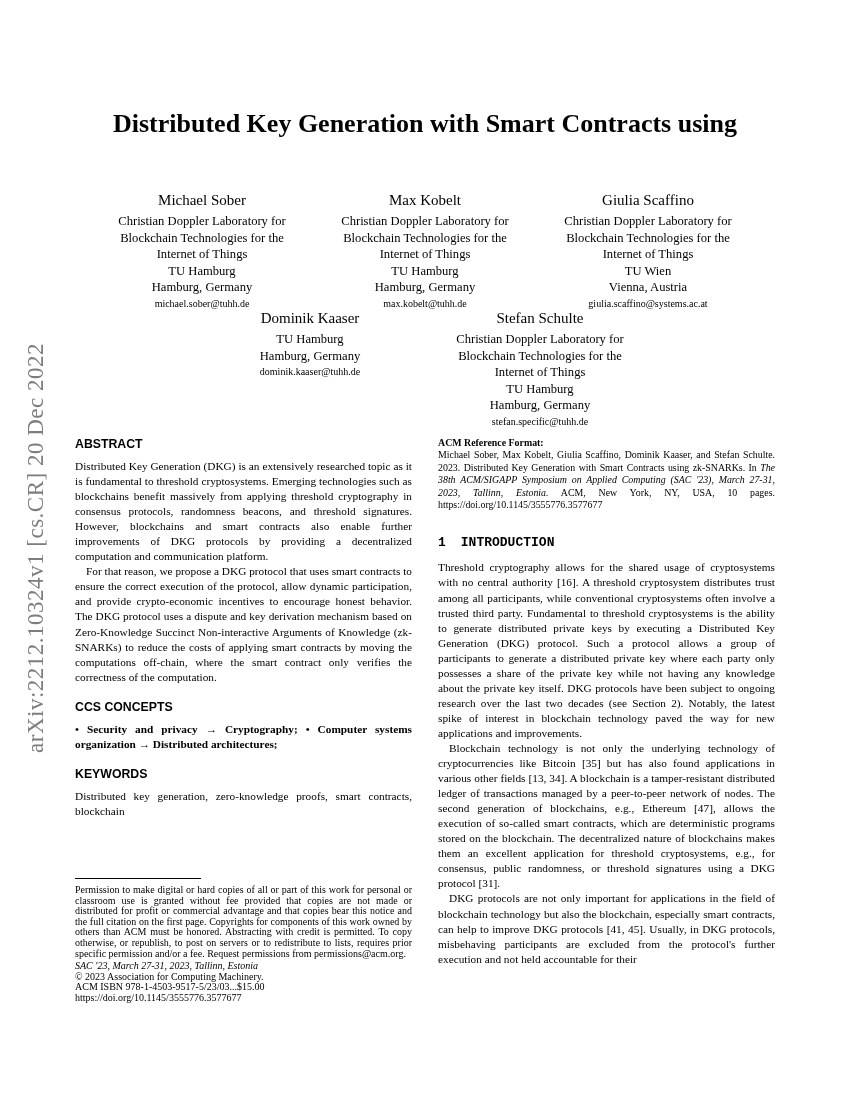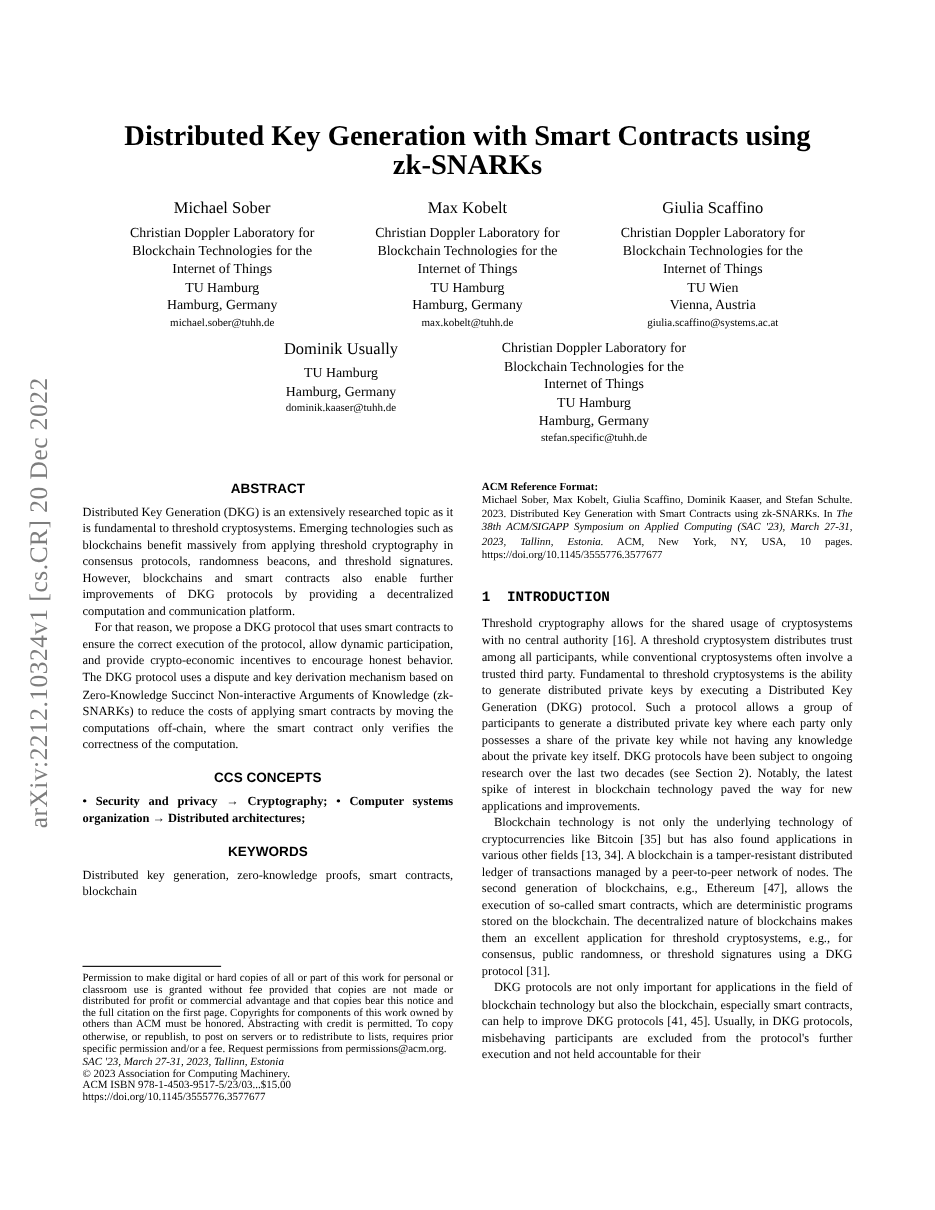--- a/index.html
+++ b/index.html
@@ -21,34 +21,34 @@
   
   .title {
     position:absolute; top:111px; left:0; width:100%;
     text-align:center; font-weight:bold; font-size:26px; line-height:26px;
   }
 
   
   .authors-row { position:absolute; left:0; width:100%; display:flex; justify-content:center; text-align:center; }
   .row1 { top:178px; }
   .row2 { top:308px; }
-  .author { width:219px; margin:2px 2px; }
+  .author { width:219px; margin:12px 2px; }
   .row2 .author { width:230px; margin:0; }
   .author-name { font-size:15px; line-height:20px; margin-bottom:3px; }
   .aff-line { font-size:12.6px; line-height:16.6px; }
   .author-email { font-size:10px; line-height:16.6px; }
 
   
   .col { position:absolute; width:337px; }
   .col-left  { left:75px;  top:437px; }
   .col-right { left:438px; top:437px; }
 
   .sec-heading {
     font-family:"Liberation Sans", sans-serif; font-weight:bold;
-    font-size:12.3px; line-height:15px; margin-bottom:7px;text-align:center;
+    font-size:12.3px; line-height:15px; margin-bottom:7px;
   }
   .mt { margin-top:15px; }
 
   .paras .para {
     font-size:11.3px; line-height:15.05px; text-align:justify;
     hyphens:auto; -webkit-hyphens:auto;
   }
   .paras .para + .para { text-indent:11px; }
 
   .ccs-text {
@@ -78,21 +78,20 @@
 </style>
 </head>
 <body>
 
 <div class="page">
 
   <div class="arxiv-label">arXiv:2212.10324v1  [cs.CR]  20 Dec 2022</div>
 
   <div class="title">
       <div class="title-line">Distributed Key Generation with Smart Contracts using</div>
-      <div class="title-line">zk-SNARKs</div>
     </div>
 
   <div class="authors-row row1">
     <div class="author">
       <div class="author-name">Michael Sober</div>
       <div class="author-aff">
           <div class="aff-line">Christian Doppler Laboratory for</div>
           <div class="aff-line">Blockchain Technologies for the</div>
           <div class="aff-line">Internet of Things</div>
           <div class="aff-line">TU Hamburg</div>
@@ -119,28 +118,29 @@
           <div class="aff-line">Internet of Things</div>
           <div class="aff-line">TU Wien</div>
           <div class="aff-line">Vienna, Austria</div>
         </div>
       <div class="author-email">giulia.scaffino@systems.ac.at</div>
     </div>
   </div>
 
   <div class="authors-row row2">
     <div class="author">
-      <div class="author-name">Dominik Usually</div>
+      <div class="author-name">Dominik Kaaser</div>
       <div class="author-aff">
           <div class="aff-line">TU Hamburg</div>
           <div class="aff-line">Hamburg, Germany</div>
         </div>
       <div class="author-email">dominik.kaaser@tuhh.de</div>
     </div>
     <div class="author">
+      <div class="author-name">Stefan Schulte</div>
       <div class="author-aff">
           <div class="aff-line">Christian Doppler Laboratory for</div>
           <div class="aff-line">Blockchain Technologies for the</div>
           <div class="aff-line">Internet of Things</div>
           <div class="aff-line">TU Hamburg</div>
           <div class="aff-line">Hamburg, Germany</div>
         </div>
       <div class="author-email">stefan.specific@tuhh.de</div>
     </div>
   </div>

